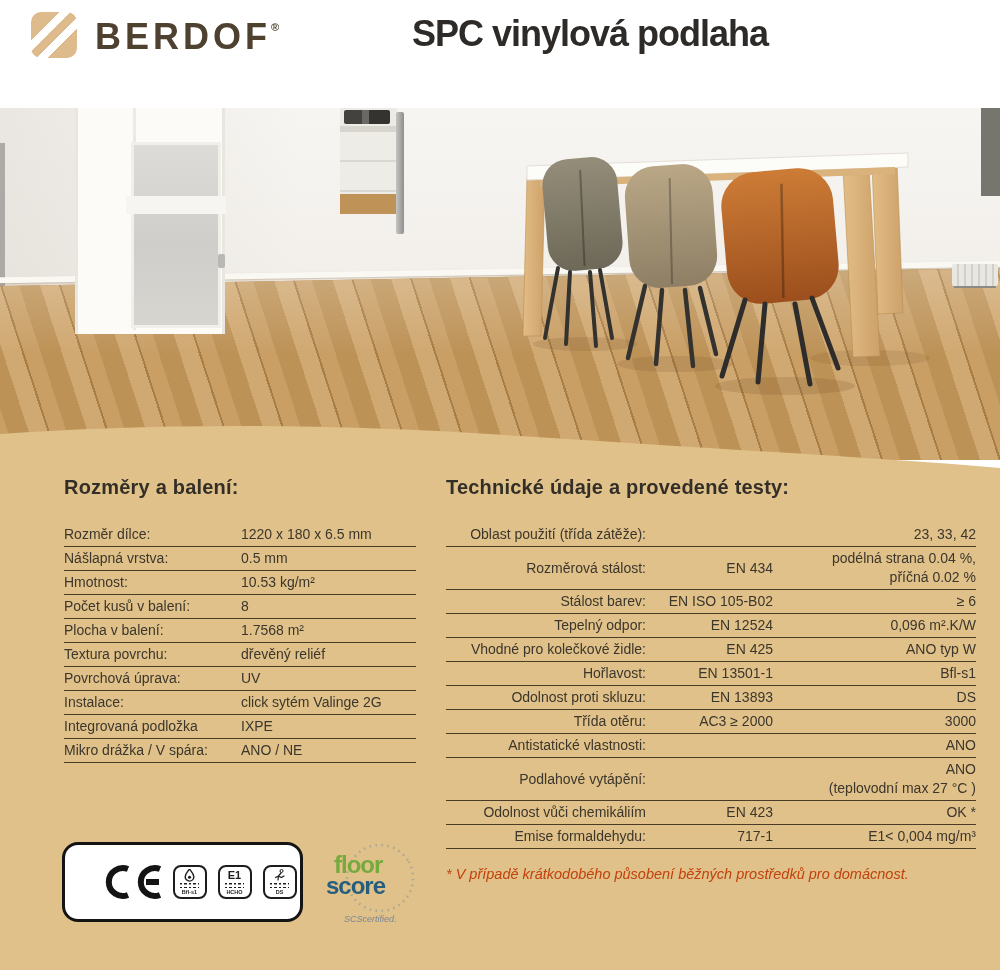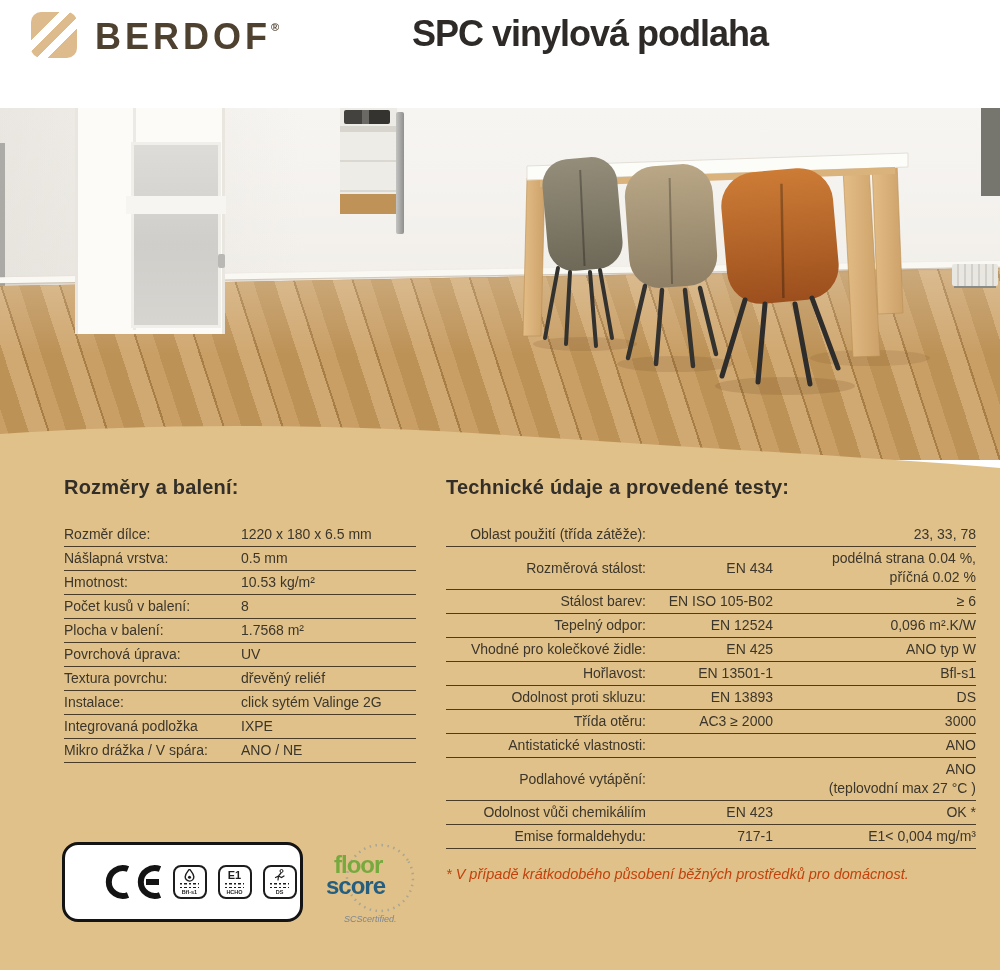--- a/index.html
+++ b/index.html
@@ -209,47 +209,47 @@
         </div>
       <div class="row">
           <div class="cell">Počet kusů v balení:</div>
           <div class="cell">8</div>
         </div>
       <div class="row">
           <div class="cell">Plocha v balení:</div>
           <div class="cell">1.7568 m²</div>
         </div>
       <div class="row">
+          <div class="cell">Textura povrchu:</div>
+          <div class="cell">dřevěný reliéf</div>
+        </div>
+      <div class="row">
           <div class="cell">Povrchová úprava:</div>
           <div class="cell">UV</div>
         </div>
       <div class="row">
-          <div class="cell">Textura povrchu:</div>
-          <div class="cell">dřevěný reliéf</div>
-        </div>
-      <div class="row">
           <div class="cell">Instalace:</div>
           <div class="cell">click sytém Valinge 2G</div>
         </div>
       <div class="row">
           <div class="cell">Integrovaná podložka</div>
           <div class="cell">IXPE</div>
         </div>
       <div class="row">
           <div class="cell">Mikro drážka / V spára:</div>
           <div class="cell">ANO / NE</div>
         </div>
     </div>
 
     <div class="spec-table" id="table-right">
       <div class="row">
           <div class="cell">Oblast použití (třída zátěže):</div>
           <div class="cell"></div>
           <div class="cell">
-            <div>23, 33, 78</div>
+            <div>23, 33, 42</div>
           </div>
         </div>
       <div class="row">
           <div class="cell">Rozměrová stálost:</div>
           <div class="cell">EN 434</div>
           <div class="cell">
             <div>podélná strana 0.04 %,</div>
             <div>příčná 0.02 %</div>
           </div>
         </div>

